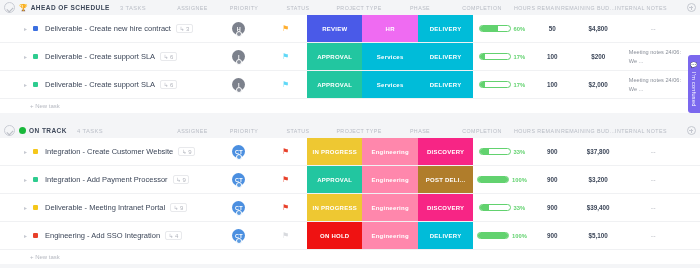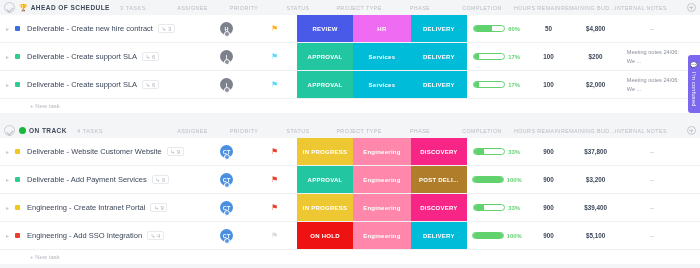--- a/index.html
+++ b/index.html
@@ -67,21 +67,21 @@
     width: 9px; height: 9px; border-radius: 50%; border: 1px solid #c5c8d0;
     position: relative; margin: 0 auto;
   }
   .plus-icon:before, .plus-icon:after {
     content:""; position:absolute; background:#c5c8d0;
   }
   .plus-icon:before { left: 3px; top: 1.5px; width: 1px; height: 4px; }
   .plus-icon:after  { top: 3px; left: 1.5px; height: 1px; width: 4px; }
 
   
-  .row { display: flex; height: 28px; background: #fff; border-bottom: 1px solid #f0f1f3; }
+  .row { display: flex; height: 28px; background: #fff; border-bottom: 1px solid #f0f1f3; padding-left: 18px; }
   .row:last-of-type { border-bottom: none; }
   .cell { display: flex; align-items: center; justify-content: center; height: 100%; overflow: hidden; }
   .cell.name { justify-content: flex-start; padding-left: 6px; }
 
   .chevron {
     width: 6px; flex: 0 0 auto; color: #c6c9d1; font-size: 6px; line-height: 1;
     margin-right: 3px;
   }
   .sq { width: 5px; height: 5px; flex: 0 0 auto; margin-right: 7px; border-radius: 1px; }
   .tname {
@@ -337,21 +337,21 @@
             <div class="gh-col c-notes left">INTERNAL NOTES</div>
             <div class="gh-col c-add">
               <div class="plus-icon"></div>
             </div>
           </div>
         </div>
         <div class="row">
           <div class="cell name c-name">
             <span class="chevron">▸</span>
             <span class="sq" style="background: rgb(245, 199, 26);"></span>
-            <span class="tname">Deliverable - Website Customer Website</span>
+            <span class="tname">Integration - Create Customer Website</span>
             <span class="subtask">
               <span class="st-ico">↳</span>
               <span class="st-n">9</span>
             </span>
           </div>
           <div class="cell c-assign">
             <div class="avatar blue" style="background: rgb(75, 143, 224);">CT</div>
           </div>
           <div class="cell c-prio">
             <span class="flag" style="color: rgb(232, 64, 42);">⚑</span>
@@ -381,21 +381,21 @@
           </div>
           <div class="cell c-notes">
             <span class="dash">--</span>
           </div>
           <div class="cell c-add"></div>
         </div>
         <div class="row">
           <div class="cell name c-name">
             <span class="chevron">▸</span>
             <span class="sq" style="background: rgb(46, 204, 143);"></span>
-            <span class="tname">Deliverable - Add Payment Services</span>
+            <span class="tname">Integration - Add Payment Processor</span>
             <span class="subtask">
               <span class="st-ico">↳</span>
               <span class="st-n">9</span>
             </span>
           </div>
           <div class="cell c-assign">
             <div class="avatar blue" style="background: rgb(75, 143, 224);">CT</div>
           </div>
           <div class="cell c-prio">
             <span class="flag" style="color: rgb(232, 64, 42);">⚑</span>
@@ -425,21 +425,21 @@
           </div>
           <div class="cell c-notes">
             <span class="dash">--</span>
           </div>
           <div class="cell c-add"></div>
         </div>
         <div class="row">
           <div class="cell name c-name">
             <span class="chevron">▸</span>
             <span class="sq" style="background: rgb(245, 199, 26);"></span>
-            <span class="tname">Engineering - Create Intranet Portal</span>
+            <span class="tname">Deliverable - Meeting Intranet Portal</span>
             <span class="subtask">
               <span class="st-ico">↳</span>
               <span class="st-n">9</span>
             </span>
           </div>
           <div class="cell c-assign">
             <div class="avatar blue" style="background: rgb(75, 143, 224);">CT</div>
           </div>
           <div class="cell c-prio">
             <span class="flag" style="color: rgb(232, 64, 42);">⚑</span>

